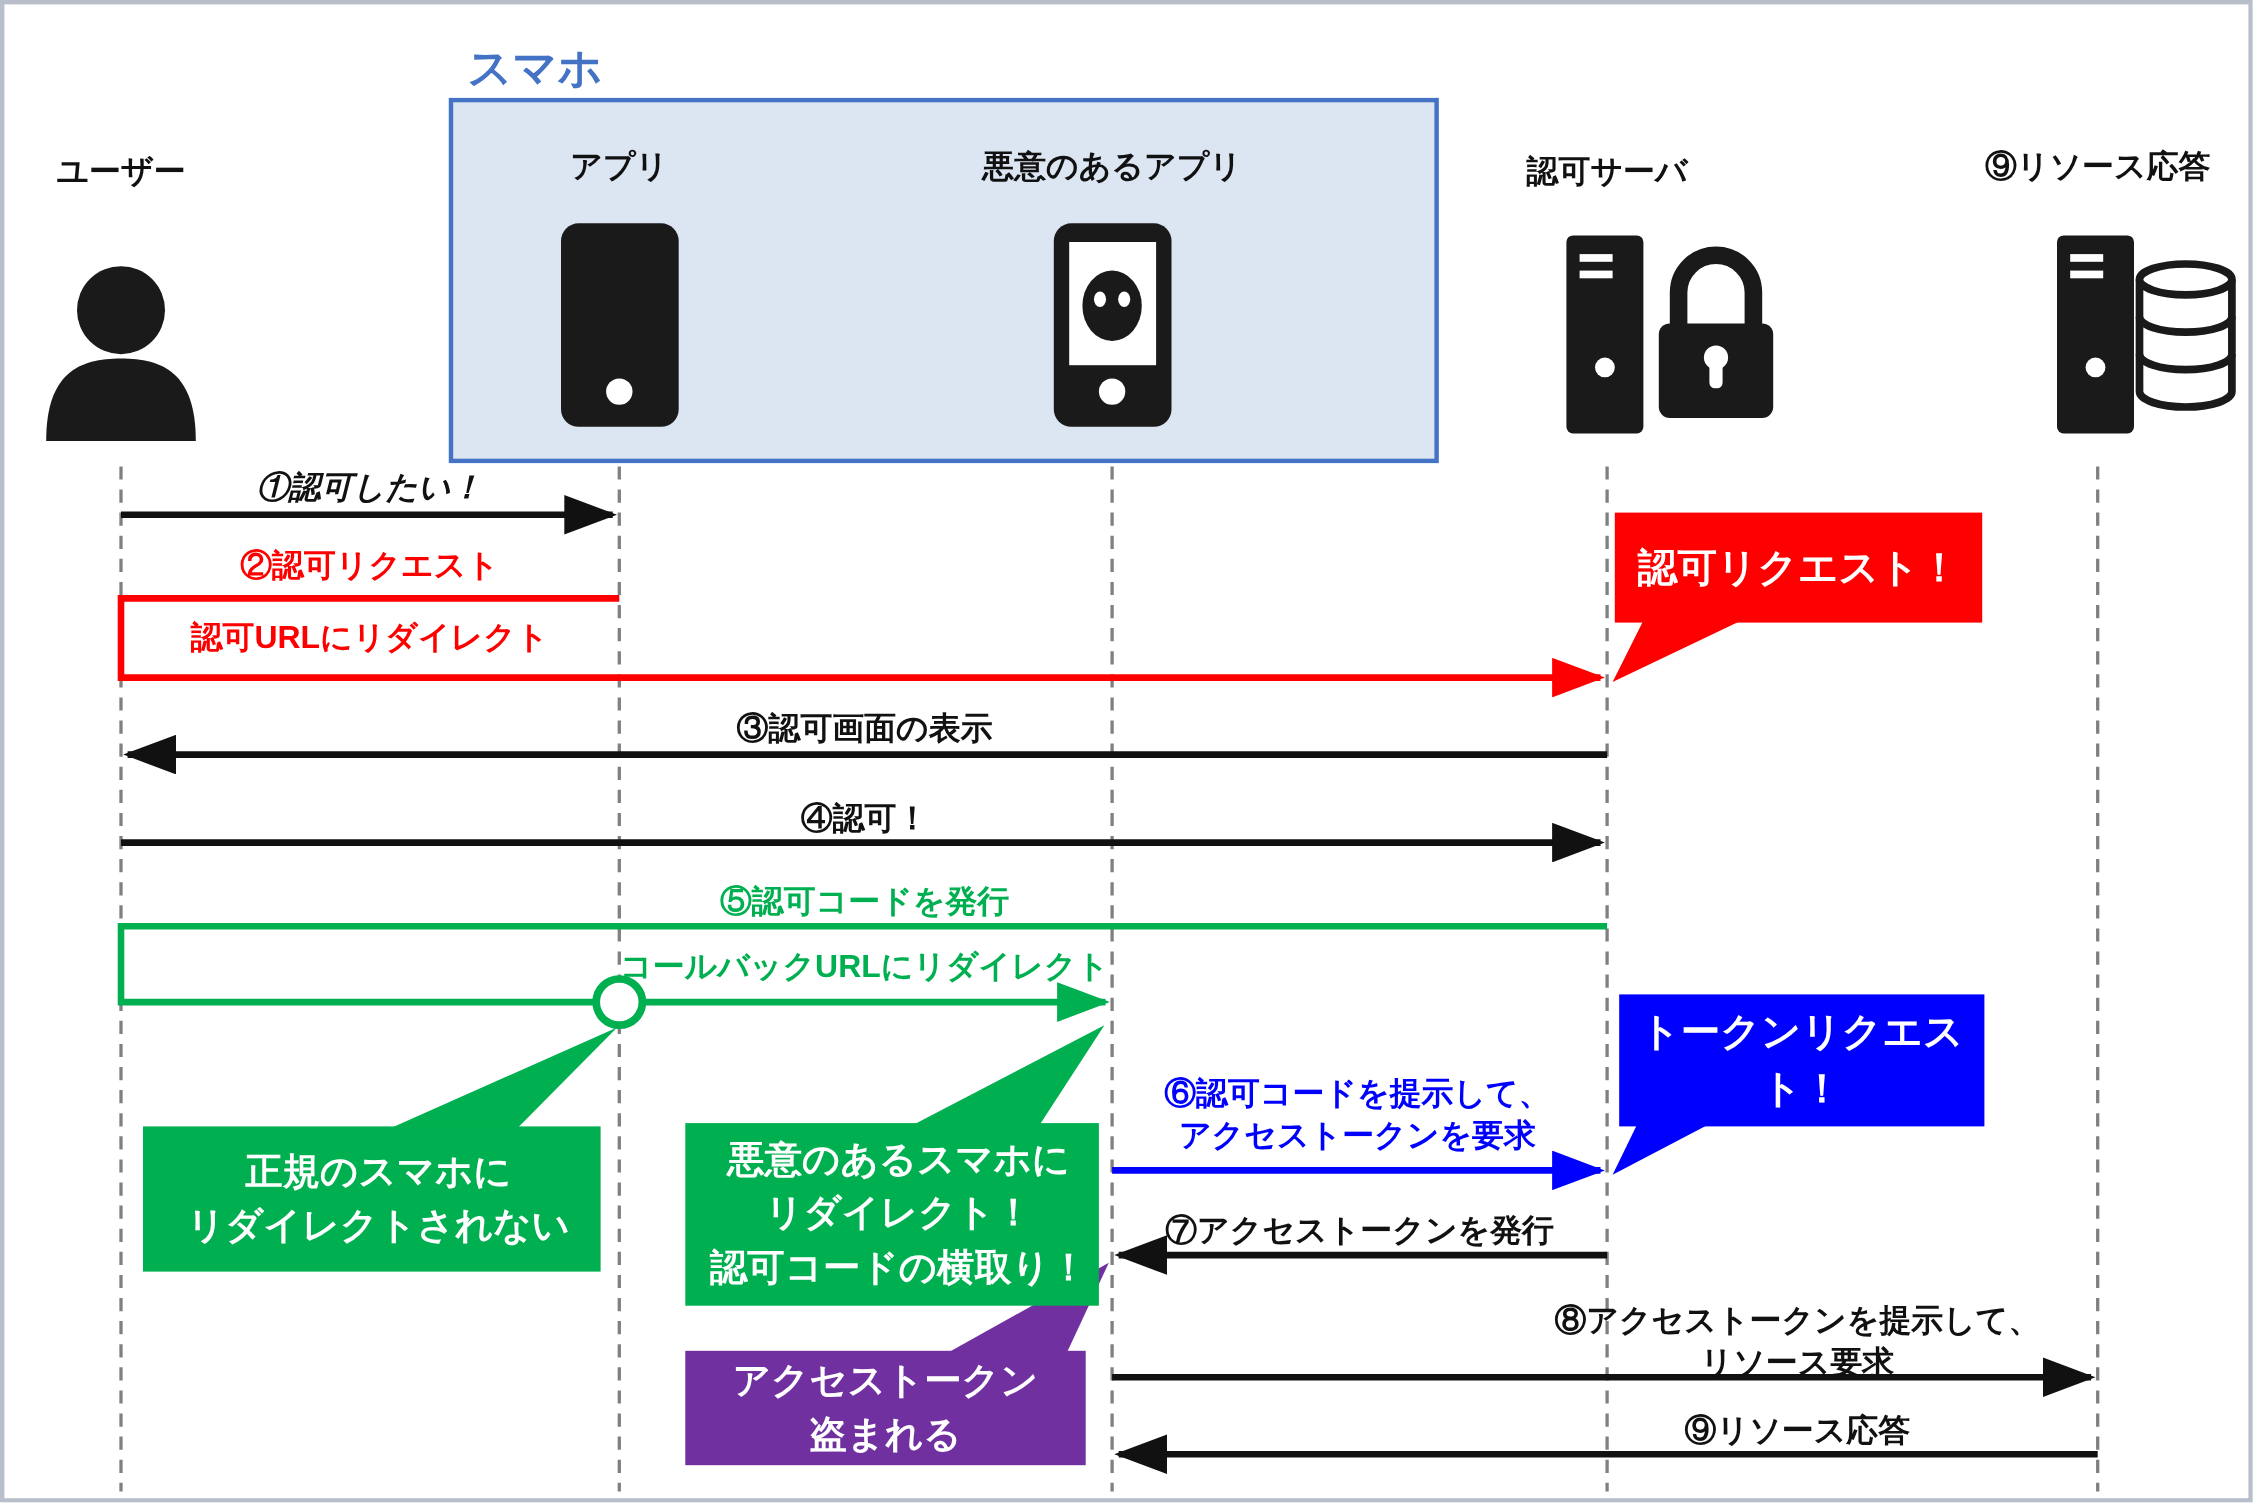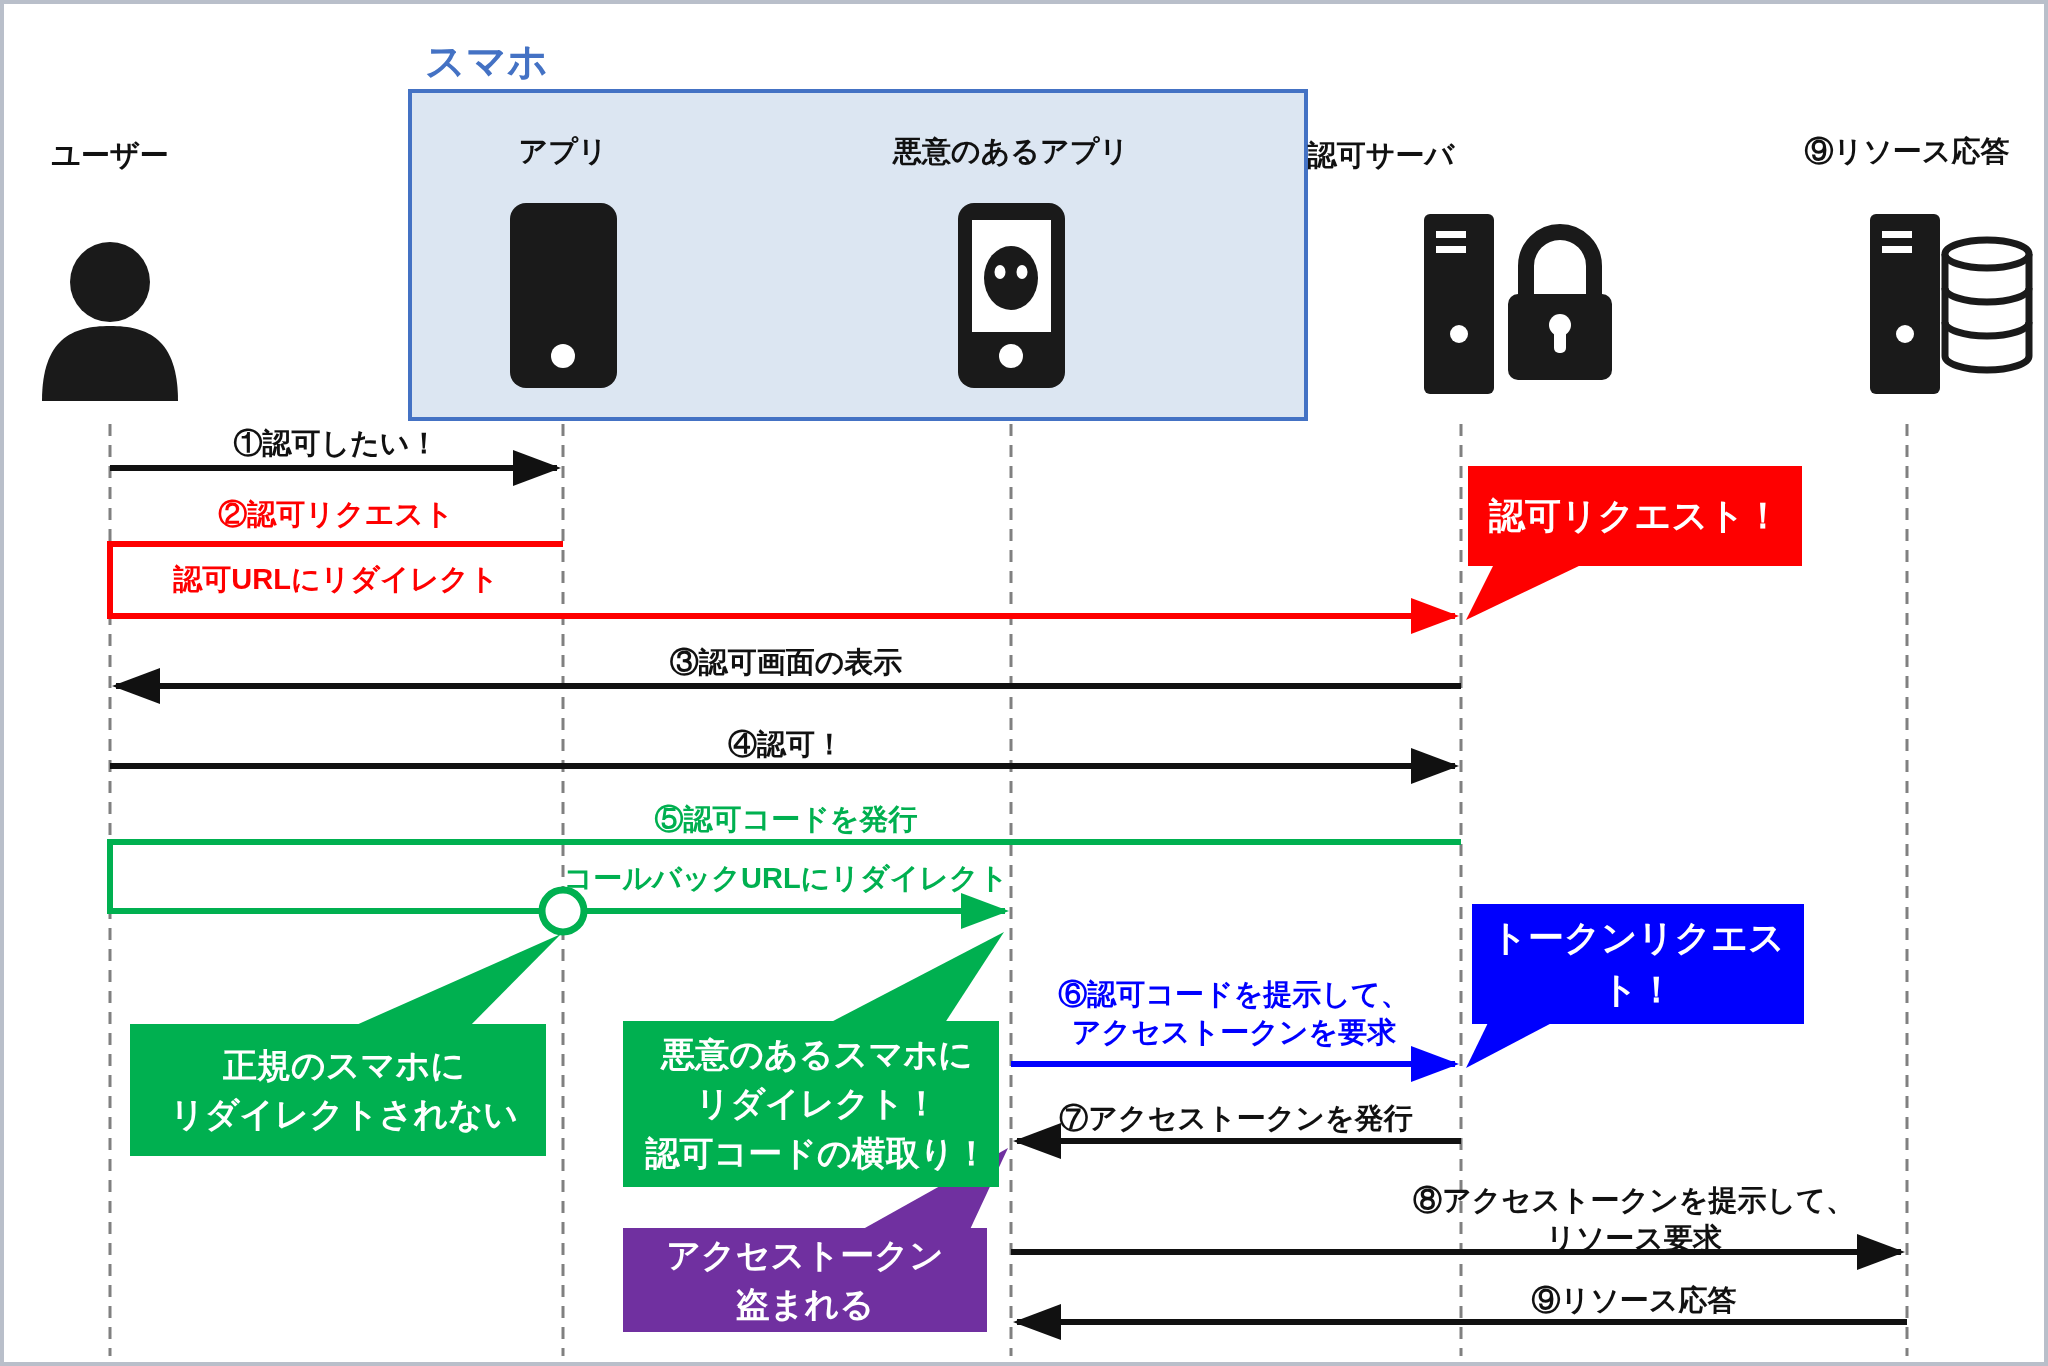--- a/index.html
+++ b/index.html
@@ -113,24 +113,24 @@
     <polygon points="1495,550 1600,550 1462,616" fill="#fe0000"></polygon>
     <polygon points="1498,990 1603,990 1462,1064" fill="#0000fe"></polygon>
     <polygon points="332,1030 458,1030 557,930" fill="#00b050"></polygon>
     <polygon points="808,1028 935,1028 1000,928" fill="#00b050"></polygon>
     <polygon points="843,1234 962,1234 1004,1144" fill="#7030a0"></polygon>
   </svg>
 
   <div class="txt actor-label" style="left:106px;top:132px;">ユーザー</div>
   <div class="txt actor-label" style="left:559px;top:128px;">アプリ</div>
   <div class="txt actor-label" style="left:1007px;top:128px;">悪意のあるアプリ</div>
-  <div class="txt actor-label" style="left:1377px;top:132px;">認可サーバ</div>
+  <div class="txt actor-label" style="left:1457px;top:132px;">認可サーバ</div>
   <div class="txt actor-label" style="left:1903px;top:128px;">⑨リソース応答</div>
 
-  <div class="txt msg" style="left:332px;top:420px;">①認可したい！</div>
+  <div class="txt msg" style="left:332px;top:420px;font-style:italic;">①認可したい！</div>
   <div class="txt msg red" style="left:332px;top:491px;">②認可リクエスト</div>
   <div class="txt msg red" style="left:332px;top:556px;">認可URLにリダイレクト</div>
   <div class="txt msg" style="left:782px;top:639px;">③認可画面の表示</div>
   <div class="txt msg" style="left:782px;top:721px;">④認可！</div>
   <div class="txt msg green" style="left:782px;top:796px;">⑤認可コードを発行</div>
   <div class="txt msg green" style="left:782px;top:855px;">コールバックURLにリダイレクト</div>
   <div class="txt msg blue" style="left:1230px;top:971px;">⑥認可コードを提示して、</div>
   <div class="txt msg blue" style="left:1230px;top:1009px;">アクセストークンを要求</div>
   <div class="txt msg" style="left:1232px;top:1095px;">⑦アクセストークンを発行</div>
   <div class="txt msg" style="left:1630px;top:1177px;">⑧アクセストークンを提示して、</div>

